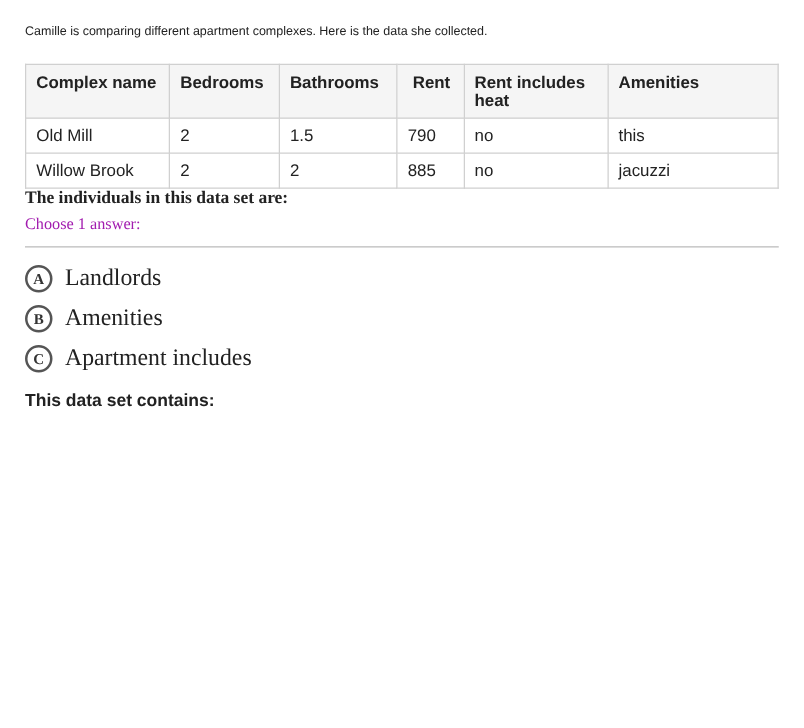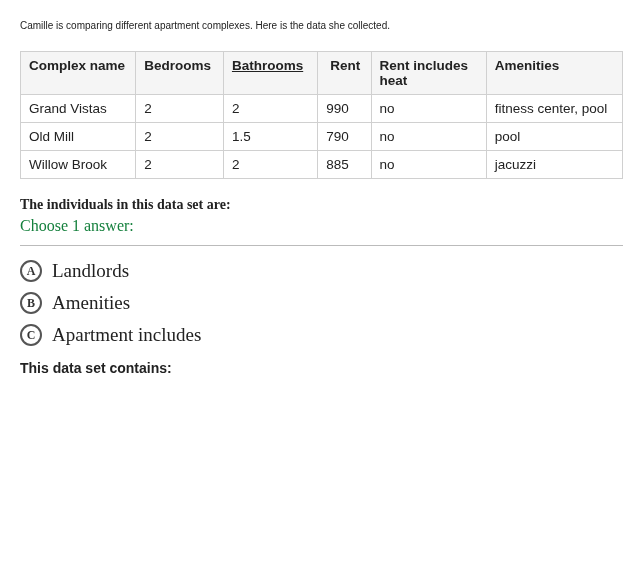--- a/index.html
+++ b/index.html
@@ -13,51 +13,50 @@
       padding: 18px 20px;
     }
     .intro {
       font-size: 10px;
       line-height: 1.5;
       margin-bottom: 18px;
     }
     table {
       width: 100%;
       border-collapse: collapse;
-      margin-bottom: 18px;
     }
     th, td {
       text-align: left;
       padding: 6px 8px;
       vertical-align: top;
       border: 1px solid #d0d0d0;
       font-size: 13.5px;
     }
     th {
       font-weight: bold;
       background: #f5f5f5;
     }
     .col-complex { width: 110px; }
     .col-bedrooms { width: 80px; }
-    .col-bathrooms { width: 90px; text-decoration: underline; }
+    .col-bathrooms { width: 90px; }
     .col-rent { width: 50px; padding-left: 12px; }
     .col-heat { width: 110px; }
     .col-amenities { width: 130px; }
 
     .question-section {
       font-family: Liberation Serif, serif;
     }
     .question-label {
       font-weight: bold;
       font-size: 14px;
       margin-bottom: 4px;
     }
     .choose-label {
-      font-size: 16px;
-      color: #15803d;
+      font-size: 13px;
+      color: #a21caf;
       margin-bottom: 10px;
     }
     .divider {
       border: none;
       border-top: 1px solid #bbb;
       margin: 8px 0 14px 0;
     }
     .answer-option {
       display: flex;
       align-items: center;
@@ -97,35 +96,27 @@
     <tr>
       <th class="col-complex">Complex name</th>
       <th class="col-bedrooms">Bedrooms</th>
       <th class="col-bathrooms">Bathrooms</th>
       <th class="col-rent">Rent</th>
       <th class="col-heat">Rent includes heat</th>
       <th class="col-amenities">Amenities</th>
     </tr>
   </thead>
   <tbody id="table-body">
-  <tr>
-    <td>Grand Vistas</td>
-    <td>2</td>
-    <td>2</td>
-    <td>990</td>
-    <td>no</td>
-    <td>fitness center, pool</td>
-  </tr>
       <tr>
     <td>Old Mill</td>
     <td>2</td>
     <td>1.5</td>
     <td>790</td>
     <td>no</td>
-    <td>pool</td>
+    <td>this</td>
   </tr>
       <tr>
     <td>Willow Brook</td>
     <td>2</td>
     <td>2</td>
     <td>885</td>
     <td>no</td>
     <td>jacuzzi</td>
   </tr>
     </tbody>

